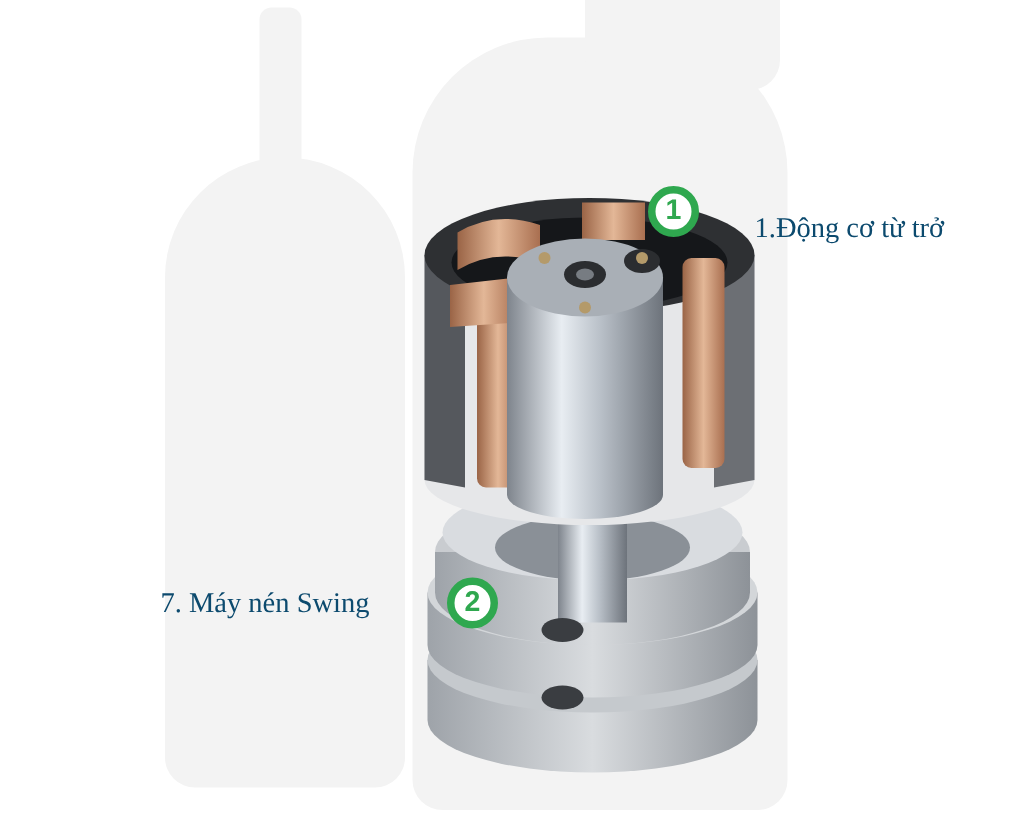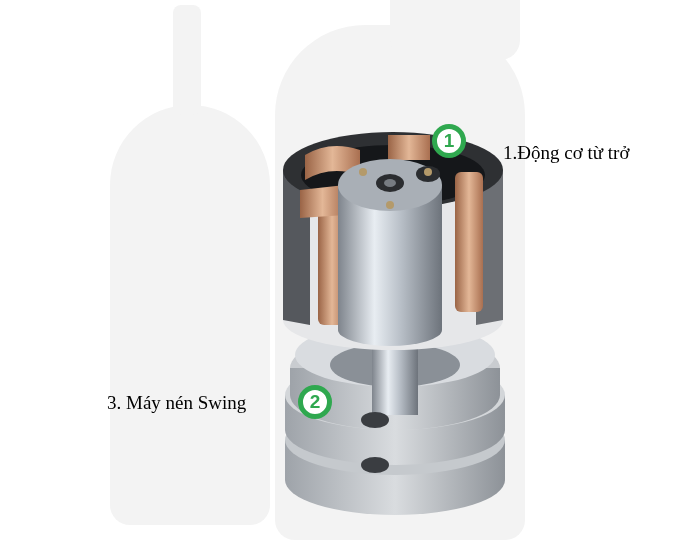--- a/index.html
+++ b/index.html
@@ -1,19 +1,19 @@
 <!DOCTYPE html>
 <html><head>
 <meta charset="utf-8">
 <style>
   html, body { margin:0; padding:0; }
   body { width:680px; height:544px; background:#ffffff; position:relative; overflow:hidden;
          font-family:"DejaVu Serif", serif; }
   .bg-sil { position:absolute; background:#f3f3f3; }
-  .label { position:absolute; color:#000000; font-family:"Liberation Serif", "DejaVu Serif", serif;
+  .label { position:absolute; color:#0c4a6e; font-family:"Liberation Serif", "DejaVu Serif", serif;
            font-size:19px; white-space:nowrap; }
   .marker { position:absolute; width:34px; height:34px; border-radius:50%; background:#ffffff;
             border:5px solid #2fa84f; box-sizing:border-box; display:flex; align-items:center;
             justify-content:center; color:#2fa84f; font-family:"Liberation Sans", sans-serif;
             font-weight:bold; font-size:19px; }
   svg { position:absolute; left:0; top:0; }
 </style>
 </head>
 <body>
 
@@ -81,13 +81,13 @@
 </svg>
 
 <div class="marker" style="left:432px;top:124px;">
   <span>1</span>
 </div>
 <div class="label" style="left:503px;top:142px;">1.Động cơ từ trở</div>
 
 <div class="marker" style="left:298px;top:385px;">
   <span>2</span>
 </div>
-<div class="label" style="left:107px;top:392px;">3. Máy nén Swing</div>
+<div class="label" style="left:107px;top:392px;">7. Máy nén Swing</div>
 
 </body></html>

